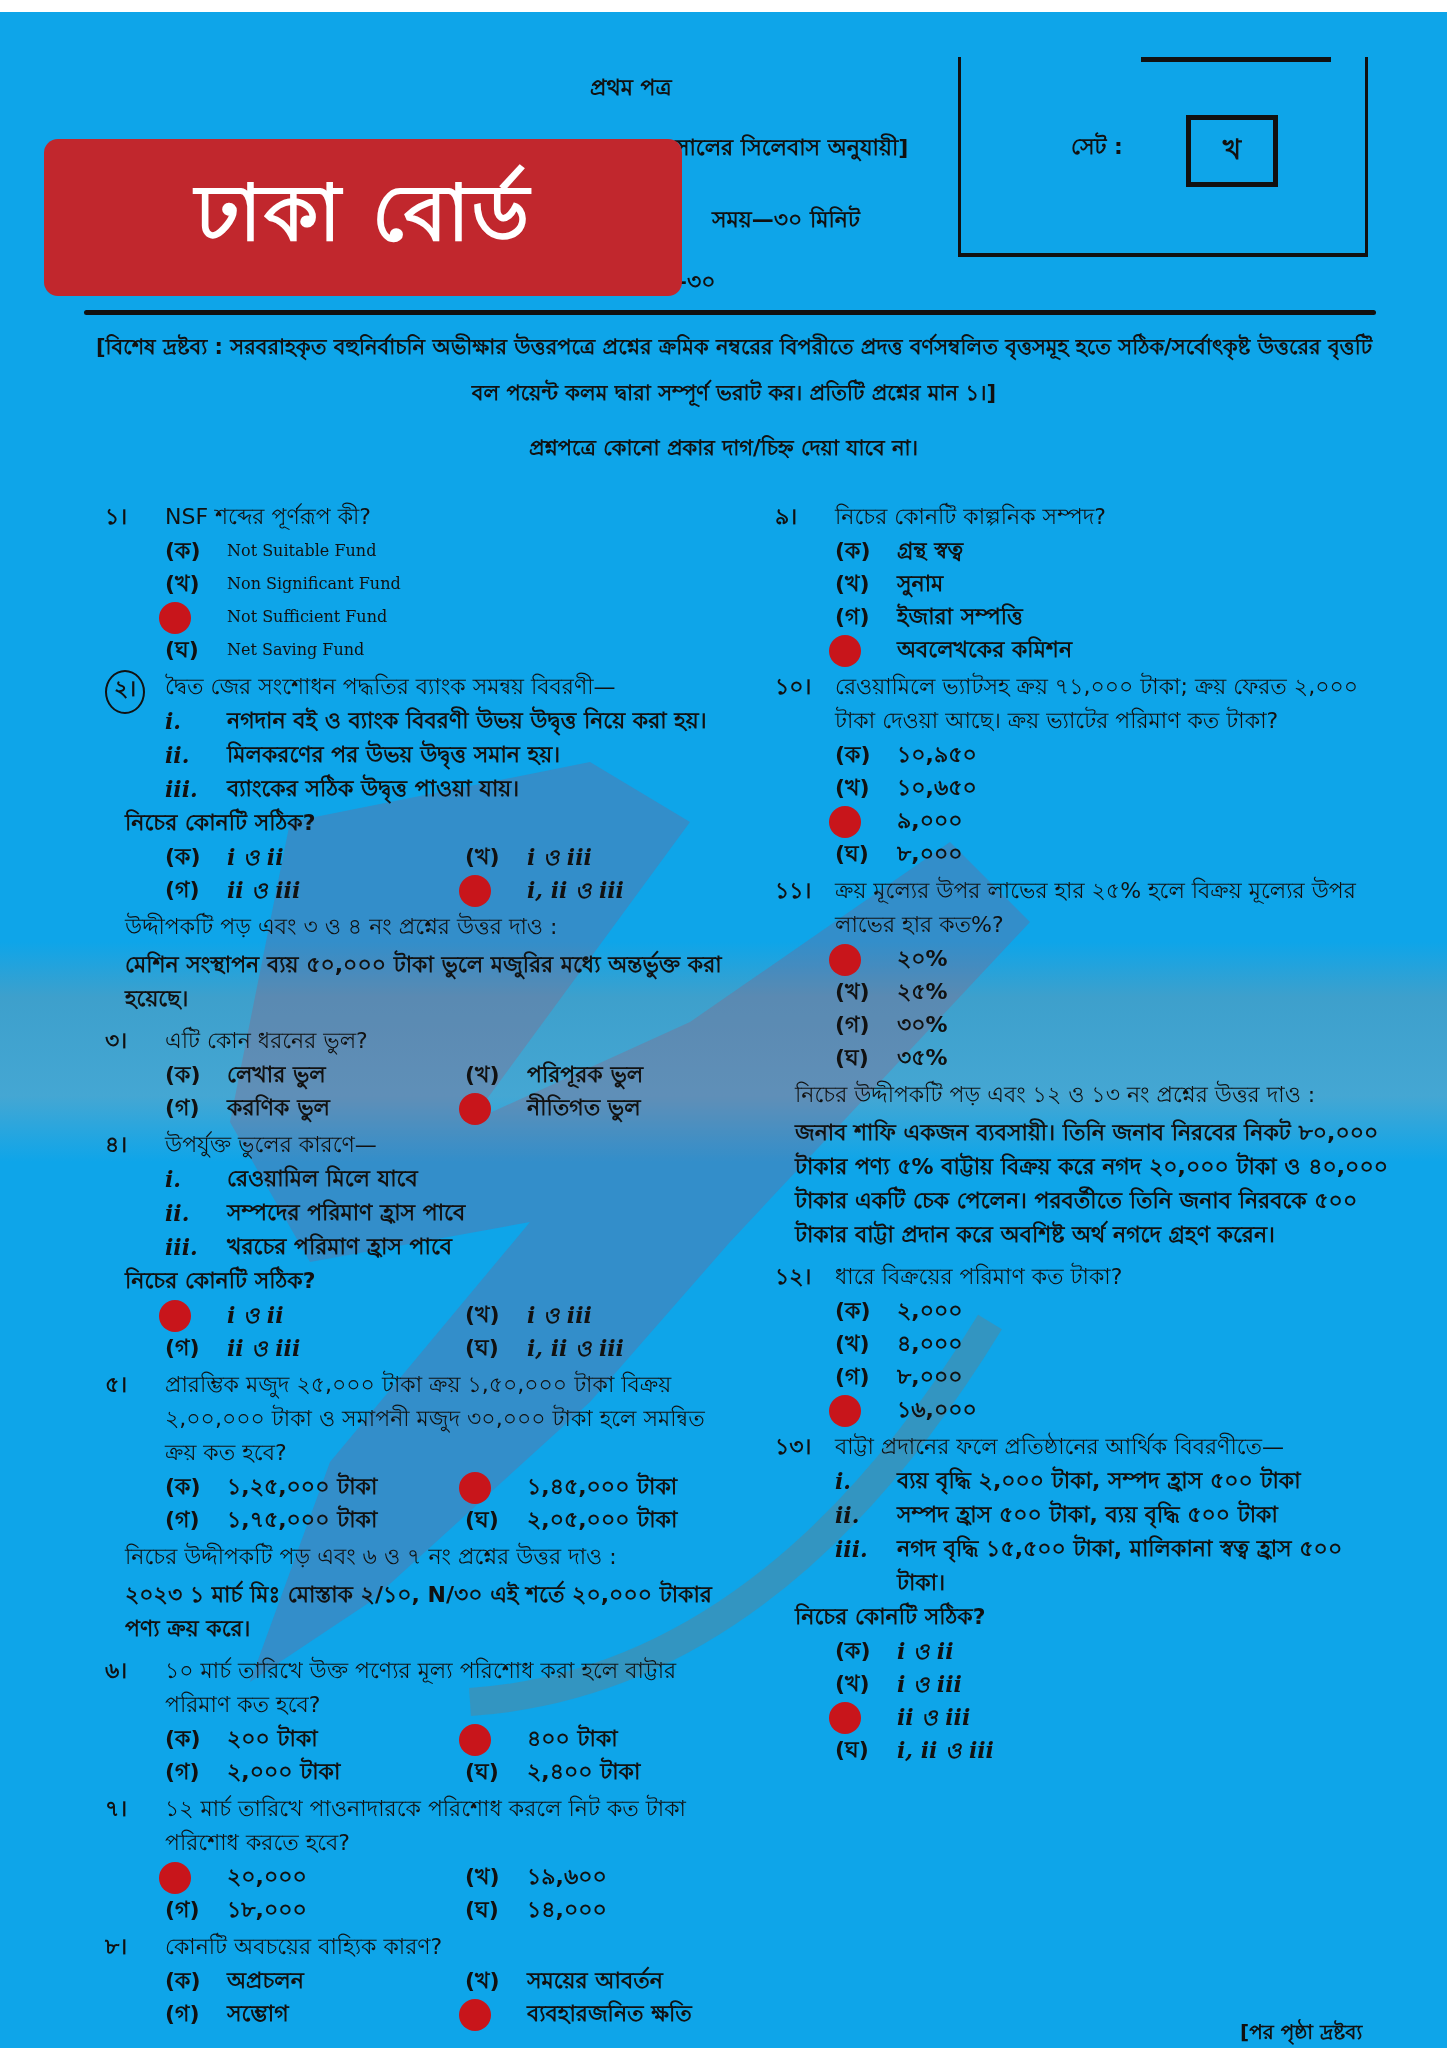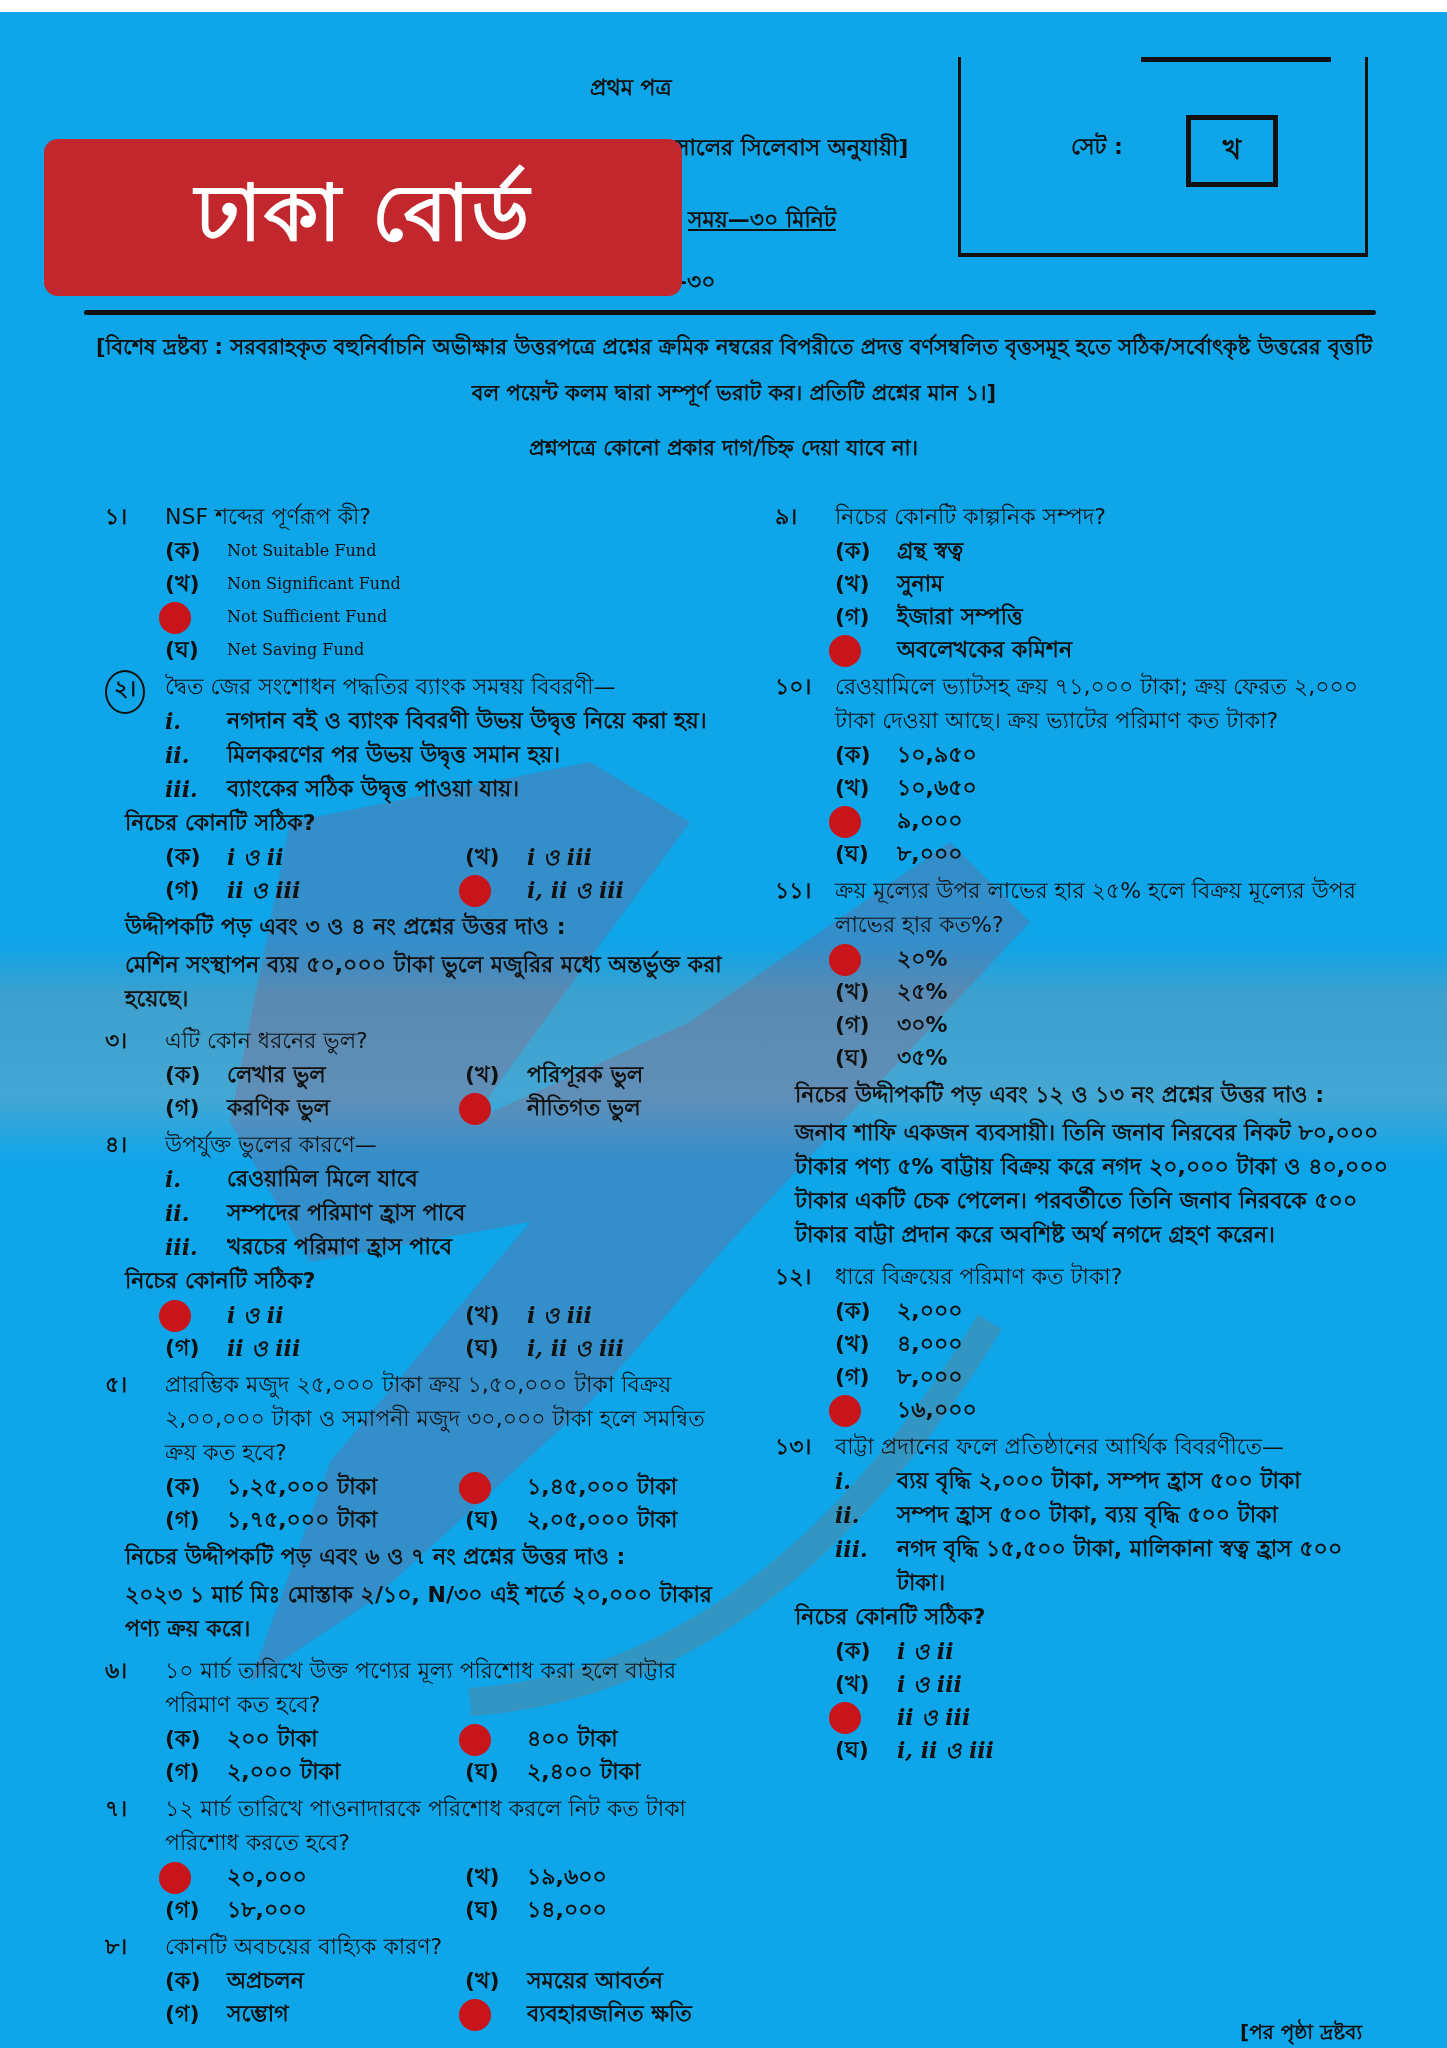--- a/index.html
+++ b/index.html
@@ -9,21 +9,21 @@
   .page { position: absolute; left: 0; top: 0; width: 1447px; height: 2048px; background: #0ea5e9; margin-top: 12px; }
 
   
   .wm-logo { position: absolute; left: 170px; top: 690px; width: 900px; height: 1050px; pointer-events: none; }
   .wm-band { position: absolute; left: 0; top: 930px; width: 1447px; height: 220px;
     background: linear-gradient(180deg, rgba(160,160,160,0) 0%, rgba(150,150,150,0.35) 25%, rgba(170,170,170,0.35) 70%, rgba(200,200,200,0) 100%); pointer-events:none; }
 
   
   .hdr-title { position: absolute; left: 590px; top: 58px; font-size: 22px; font-weight: bold; }
   .hdr-syllabus { position: absolute; left: 600px; top: 118px; font-size: 22px; font-weight: bold; }
-  .hdr-time { position: absolute; left: 688px; top: 190px; font-size: 22px; font-weight: bold; text-decoration: underline; }
+  .hdr-time { position: absolute; left: 712px; top: 190px; font-size: 22px; font-weight: bold; }
   .hdr-marks { position: absolute; left: 605px; top: 252px; font-size: 22px; font-weight: bold; }
 
   .board-badge { position: absolute; left: 44px; top: 127px; width: 638px; height: 157px;
     background: #c1272d; border-radius: 14px; color: #fff; display: flex; align-items: center; justify-content: center;
     font-size: 78px; font-weight: bold; letter-spacing: 2px; }
 
   .set-box { position: absolute; left: 958px; top: 45px; width: 410px; height: 200px;
     border-left: 3px solid #111; border-right: 3px solid #111; border-bottom: 4px solid #111; }
   .set-box .topbar { position: absolute; left: 180px; top: 0; width: 190px; height: 5px; background: #111; }
   .set-label { position: absolute; left: 110px; top: 72px; font-size: 22px; font-weight: bold; }
@@ -47,21 +47,21 @@
   .opt { display: flex; align-items: center; height: 33px; position: relative; }
   .opt .lbl { width: 62px; font-weight: bold; }
   .opt .val { font-weight: bold; }
   .opt.eng .val { font-family: "DejaVu Serif", serif; font-weight: normal; font-size: 16px; }
   .opts.grid { display: grid; grid-template-columns: 300px 300px; }
   .stmts { margin-left: 60px; }
   .stmt { display: flex; }
   .stmt .rn { width: 62px; font-style: italic; font-weight: bold; font-family: "DejaVu Serif", serif; }
   .stmt .tx { flex: 1; font-weight: bold; }
   .which { margin-left: 20px; font-weight: bold; }
-  .stem-intro { font-weight: bold; margin: 4px 0 4px 20px; }
+  .stem-intro { font-weight: normal; margin: 4px 0 4px 20px; }
   .stem { font-weight: bold; margin: 4px 0 8px 20px; }
   .roman { font-style: italic; font-family: "DejaVu Serif", serif; }
 
   .mark { position: absolute; left: -6px; top: 2px; width: 32px; height: 32px; border-radius: 50%; background: #c8151b; }
 
   .circled-num { display:inline-block; border: 2px solid #111; border-radius: 50%; width: 40px; height: 44px; text-align:center; }
 
   .footer-note { position: absolute; left: 1240px; top: 2005px; font-size: 20px; font-weight: bold; }
 </style>
 </head>

